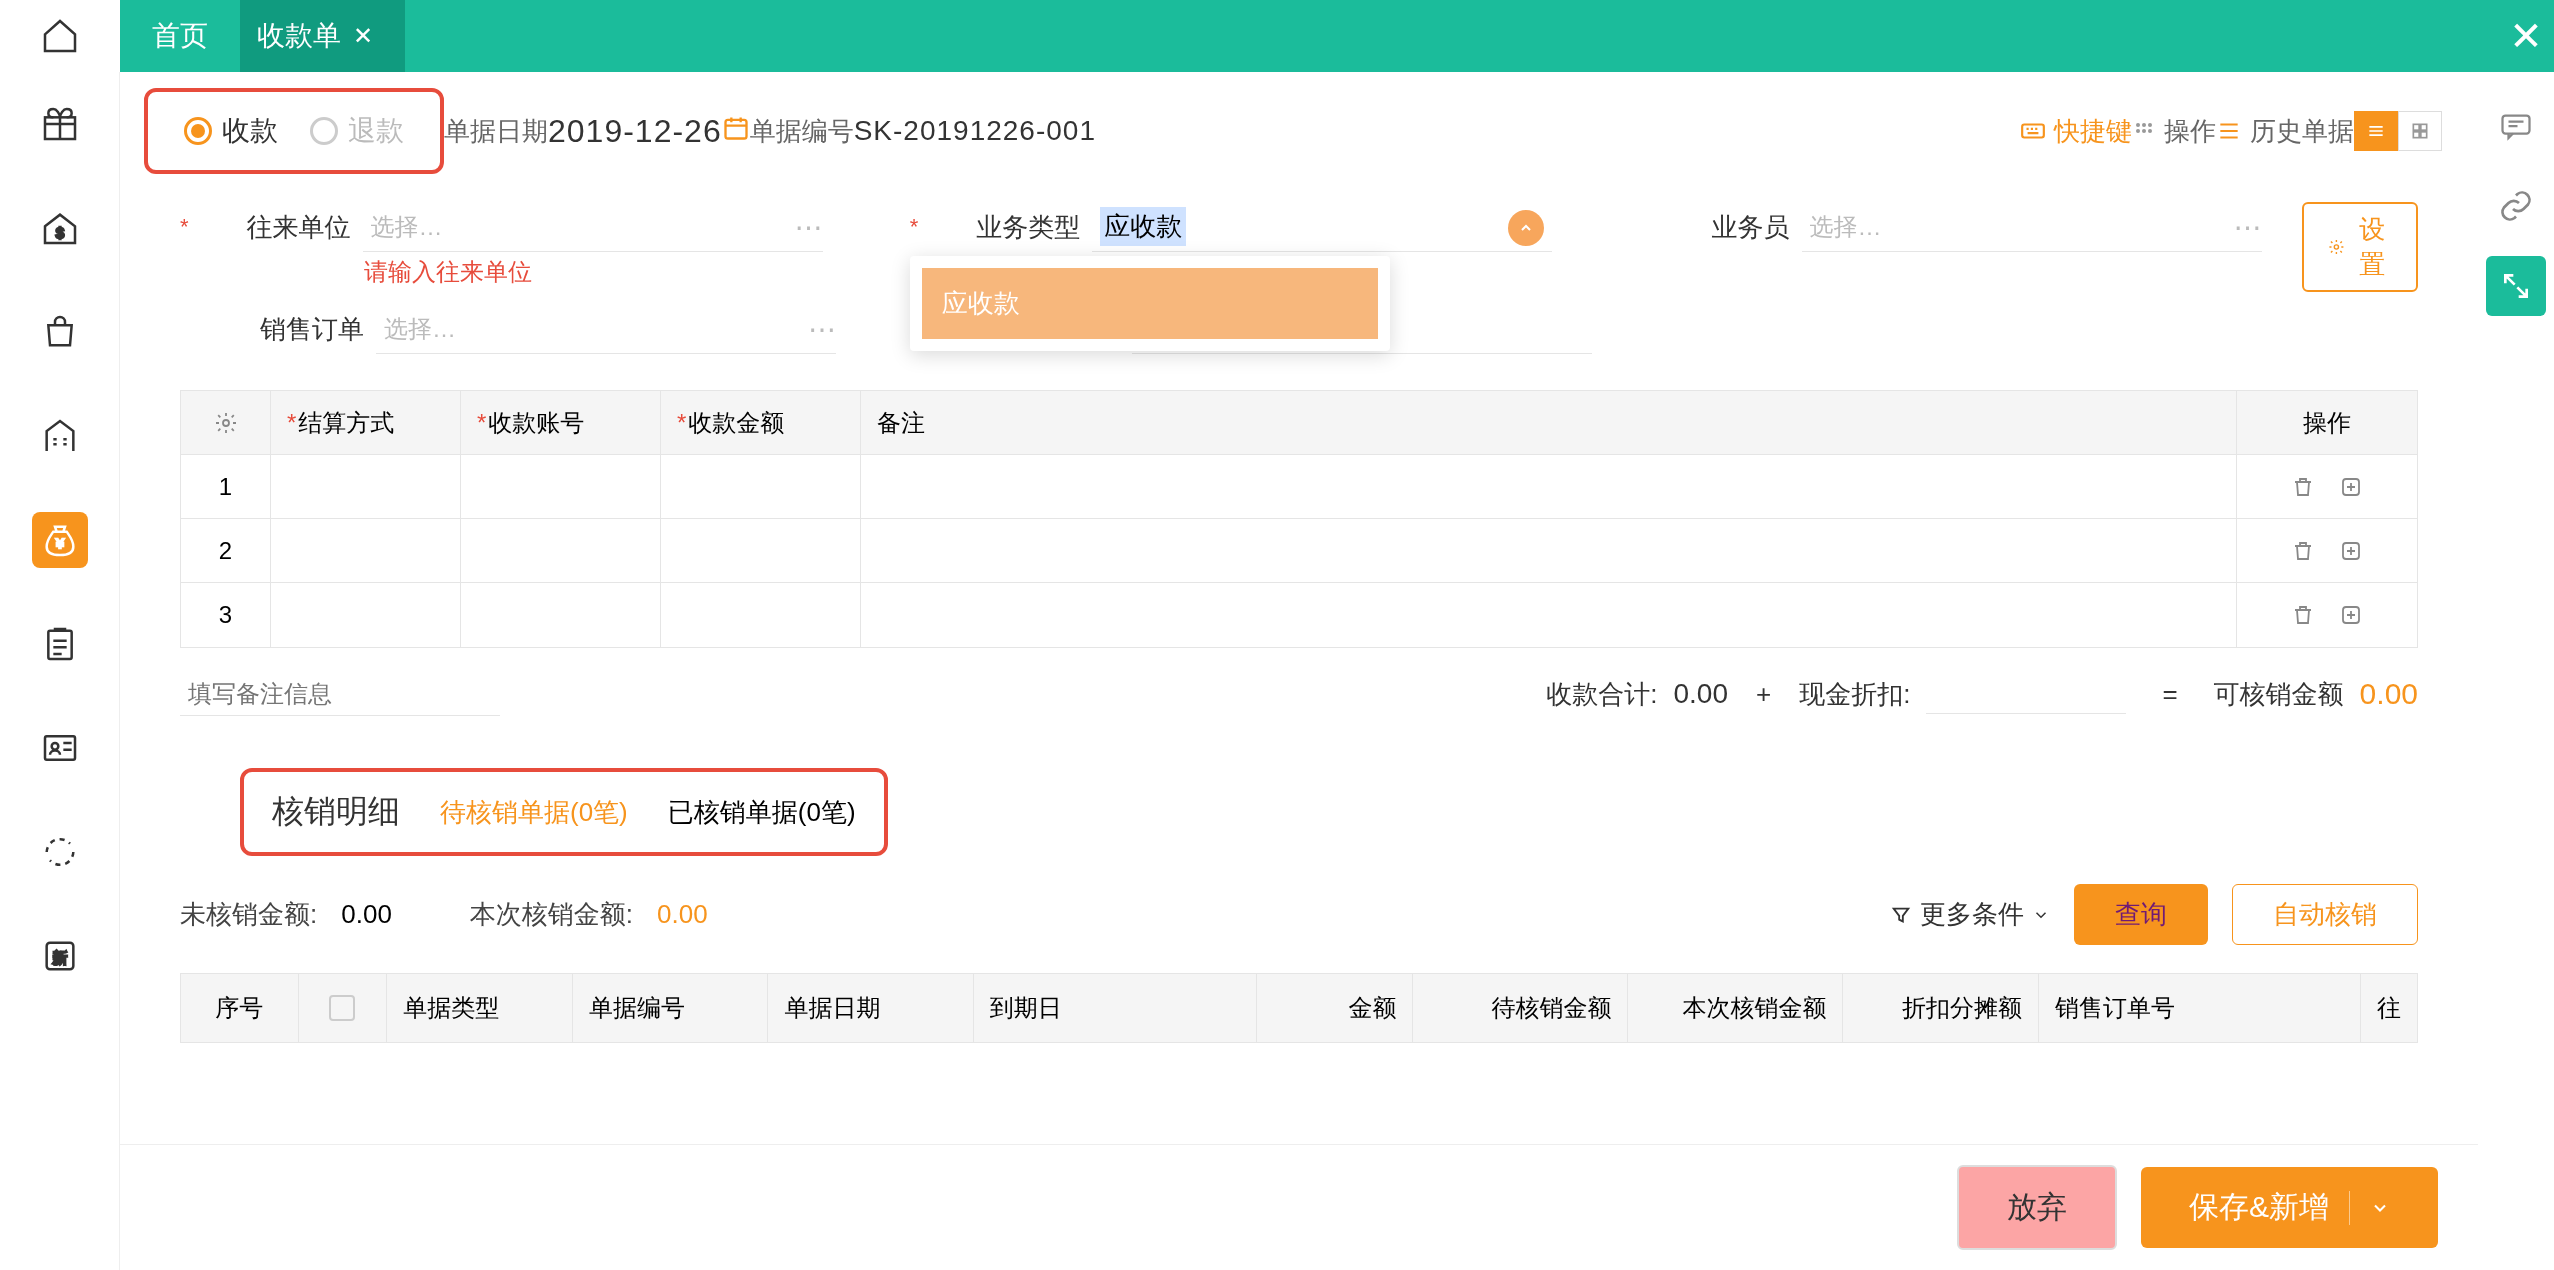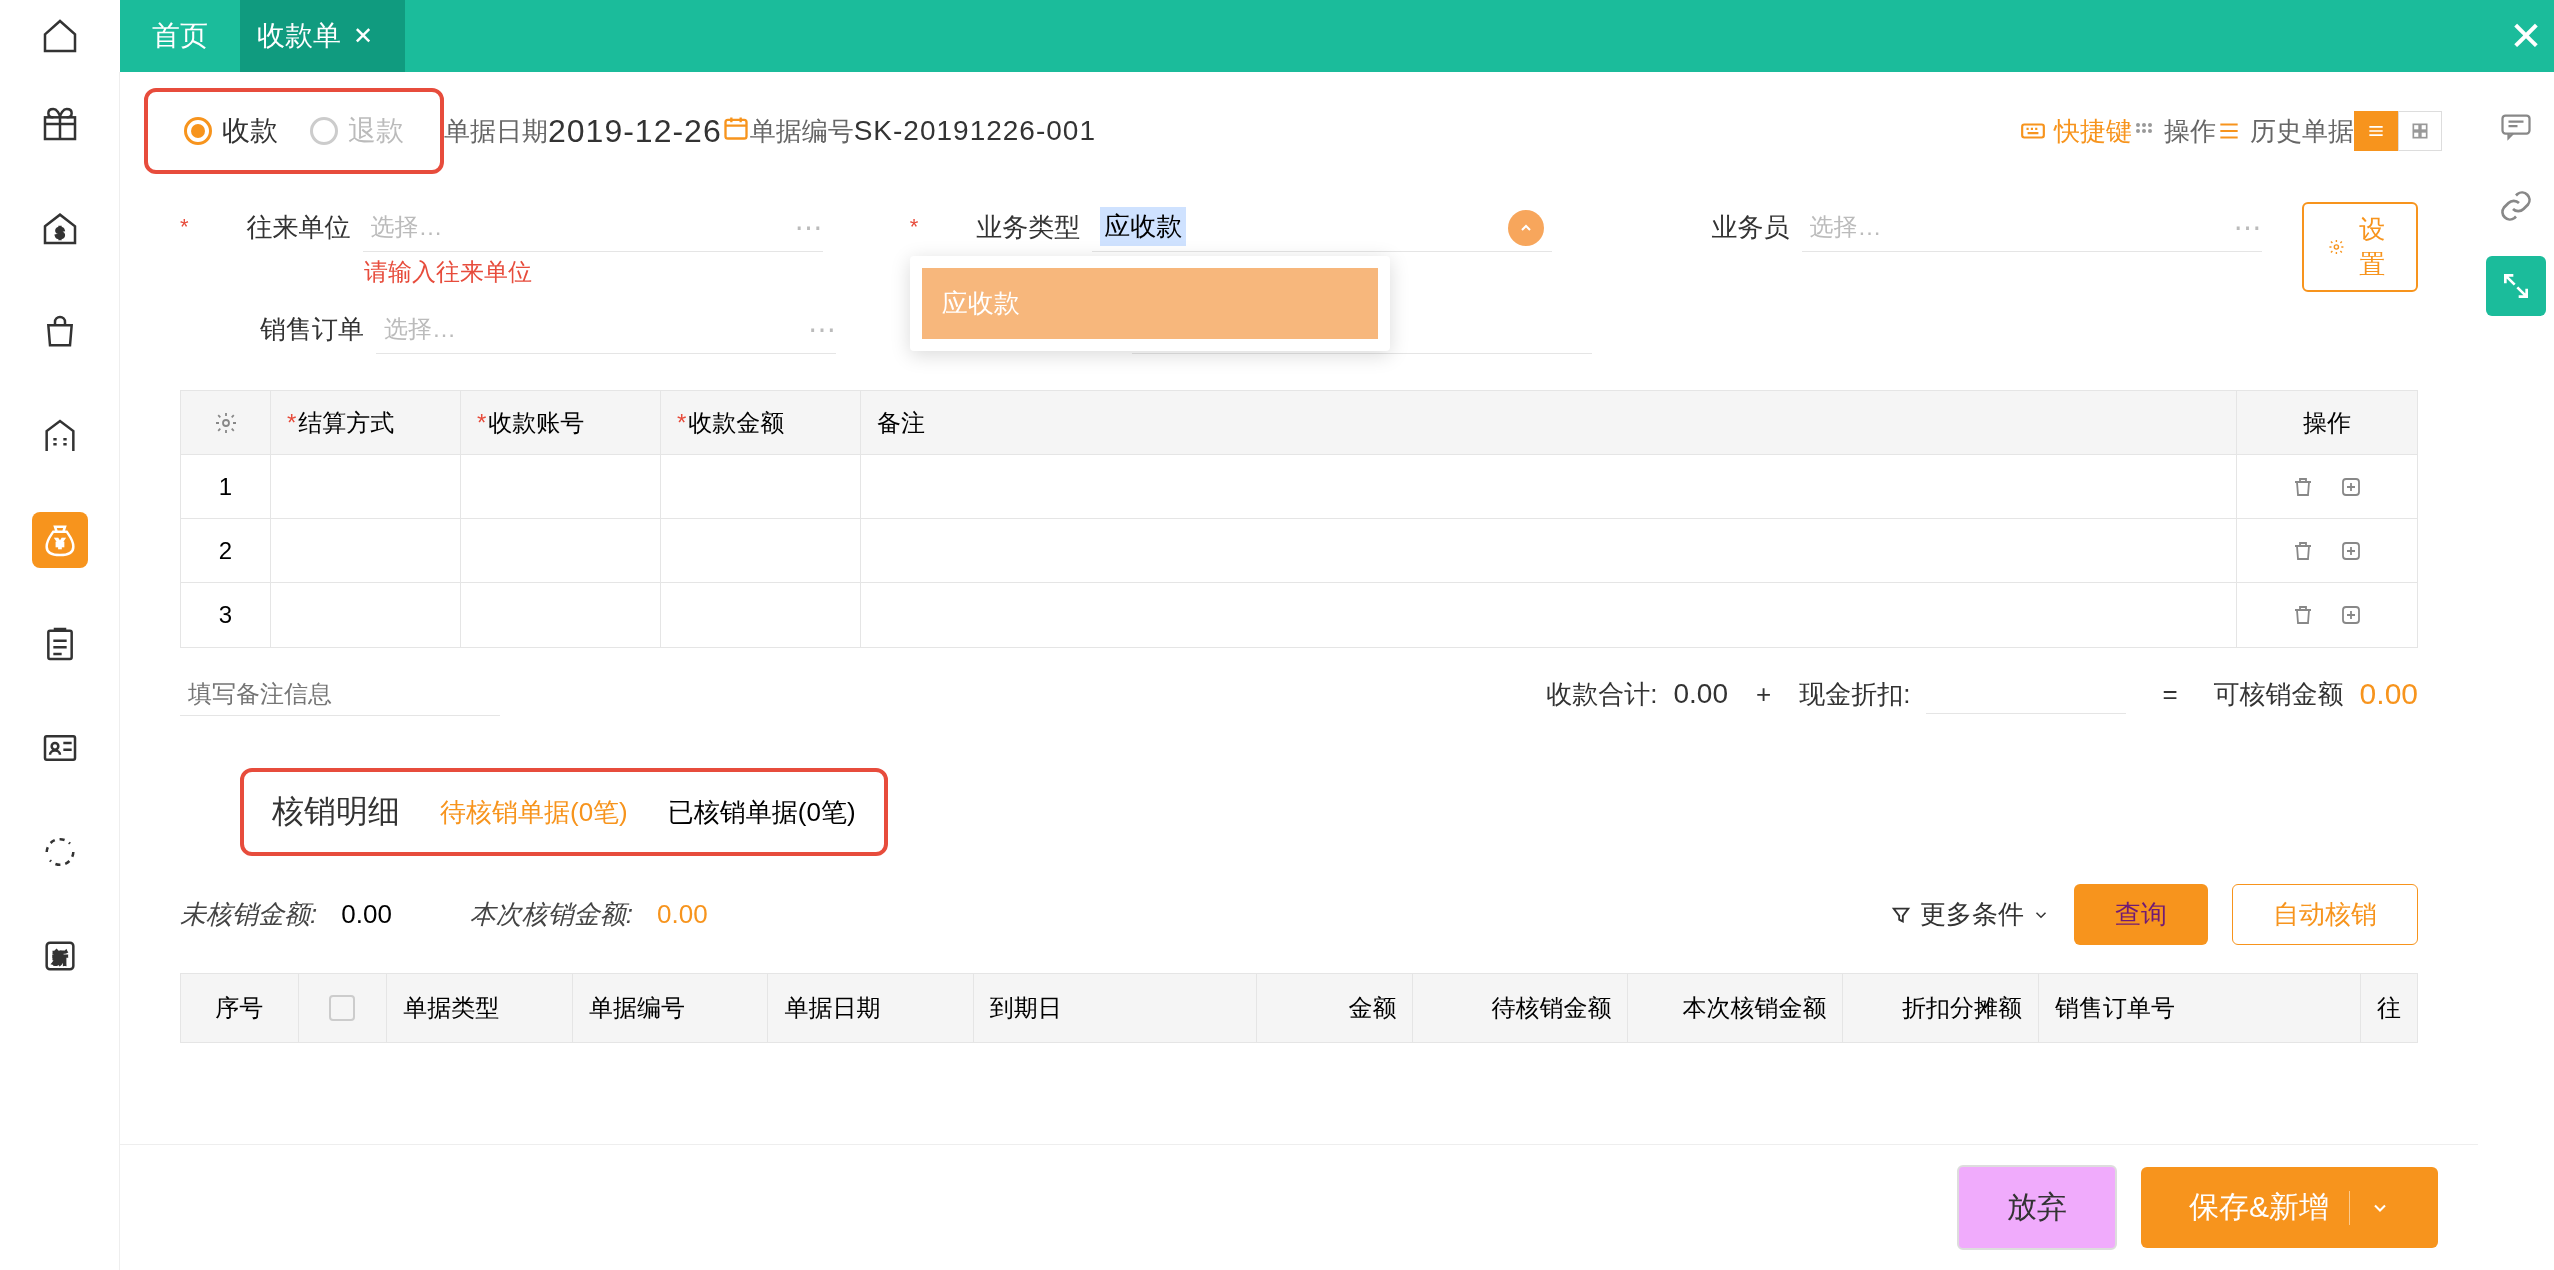--- a/index.html
+++ b/index.html
@@ -90,21 +90,21 @@
     .sum-orange { color: #f7941d; font-size: 30px; }
     .disc-input { border: none; border-bottom: 1px solid #e5e5e5; width: 200px; height: 40px; }
     
     
     .verify-box { margin: 28px 60px 0 60px; border: 4px solid #e74c3c; border-radius: 12px; padding: 18px 28px; display: inline-flex; align-items: center; gap: 40px; }
     .verify-title { font-size: 32px; color: #333; }
     .verify-tab { font-size: 26px; cursor: pointer; }
     .verify-tab.active { color: #f7941d; }
     
     .verify-row2 { display: flex; align-items: center; padding: 28px 60px; gap: 24px; font-size: 26px; }
-    .vr-label { color: #444; font-style: italic; }
+    .vr-label { color: #444; }
     .vr-val { font-weight: 500; }
     .vr-orange { color: #f7941d; }
     .vr-spacer { flex: 1; }
     .more-cond { display: flex; align-items: center; gap: 8px; color: #333; cursor: pointer; }
     .btn { padding: 12px 40px; border-radius: 6px; font-size: 26px; cursor: pointer; border: 1px solid transparent; }
     .btn.filled { background: #f7941d; color: #701a75; }
     .btn.outlined { border-color: #f7941d; color: #f7941d; background: #fff; }
     
     
     .tbl2 { margin: 0 60px; border: 1px solid #e5e5e5; }
@@ -120,21 +120,21 @@
     .t2-pending { width: 220px; justify-content: flex-end; }
     .t2-this { width: 220px; justify-content: flex-end; }
     .t2-disc { width: 200px; justify-content: flex-end; }
     .t2-order { width: 330px; }
     .t2-from { flex: 1; }
     .chkbox { width: 26px; height: 26px; border: 2px solid #ccc; border-radius: 4px; }
     
     
     .footer { position: absolute; bottom: 0; left: 120px; right: 76px; background: #fff; border-top: 1px solid #eee; padding: 20px 40px; display: flex; justify-content: flex-end; gap: 24px; align-items: center; }
     .btn-big { padding: 20px 48px; font-size: 30px; border-radius: 6px; cursor: pointer; }
-    .btn-discard { border: 2px solid #ddd; background: #f0abfc; color: #333; }
+    .btn-discard { border: 2px solid #ddd; background: #fca5a5; color: #333; }
     .btn-save { background: #f7941d; color: #fff; border: none; display: flex; align-items: center; gap: 20px; }
     .save-caret { border-left: 1px solid rgba(255,255,255,0.5); padding-left: 20px; }
   </style>
 </head>
 <body>
 
 <div class="topbar">
   <div class="home-icon-cell">
     <svg width="40" height="40" viewBox="0 0 24 24" fill="none" stroke="#333" stroke-width="1.5">
         <path d="M3 11 L12 3 L21 11 V21 H3 Z"></path>

